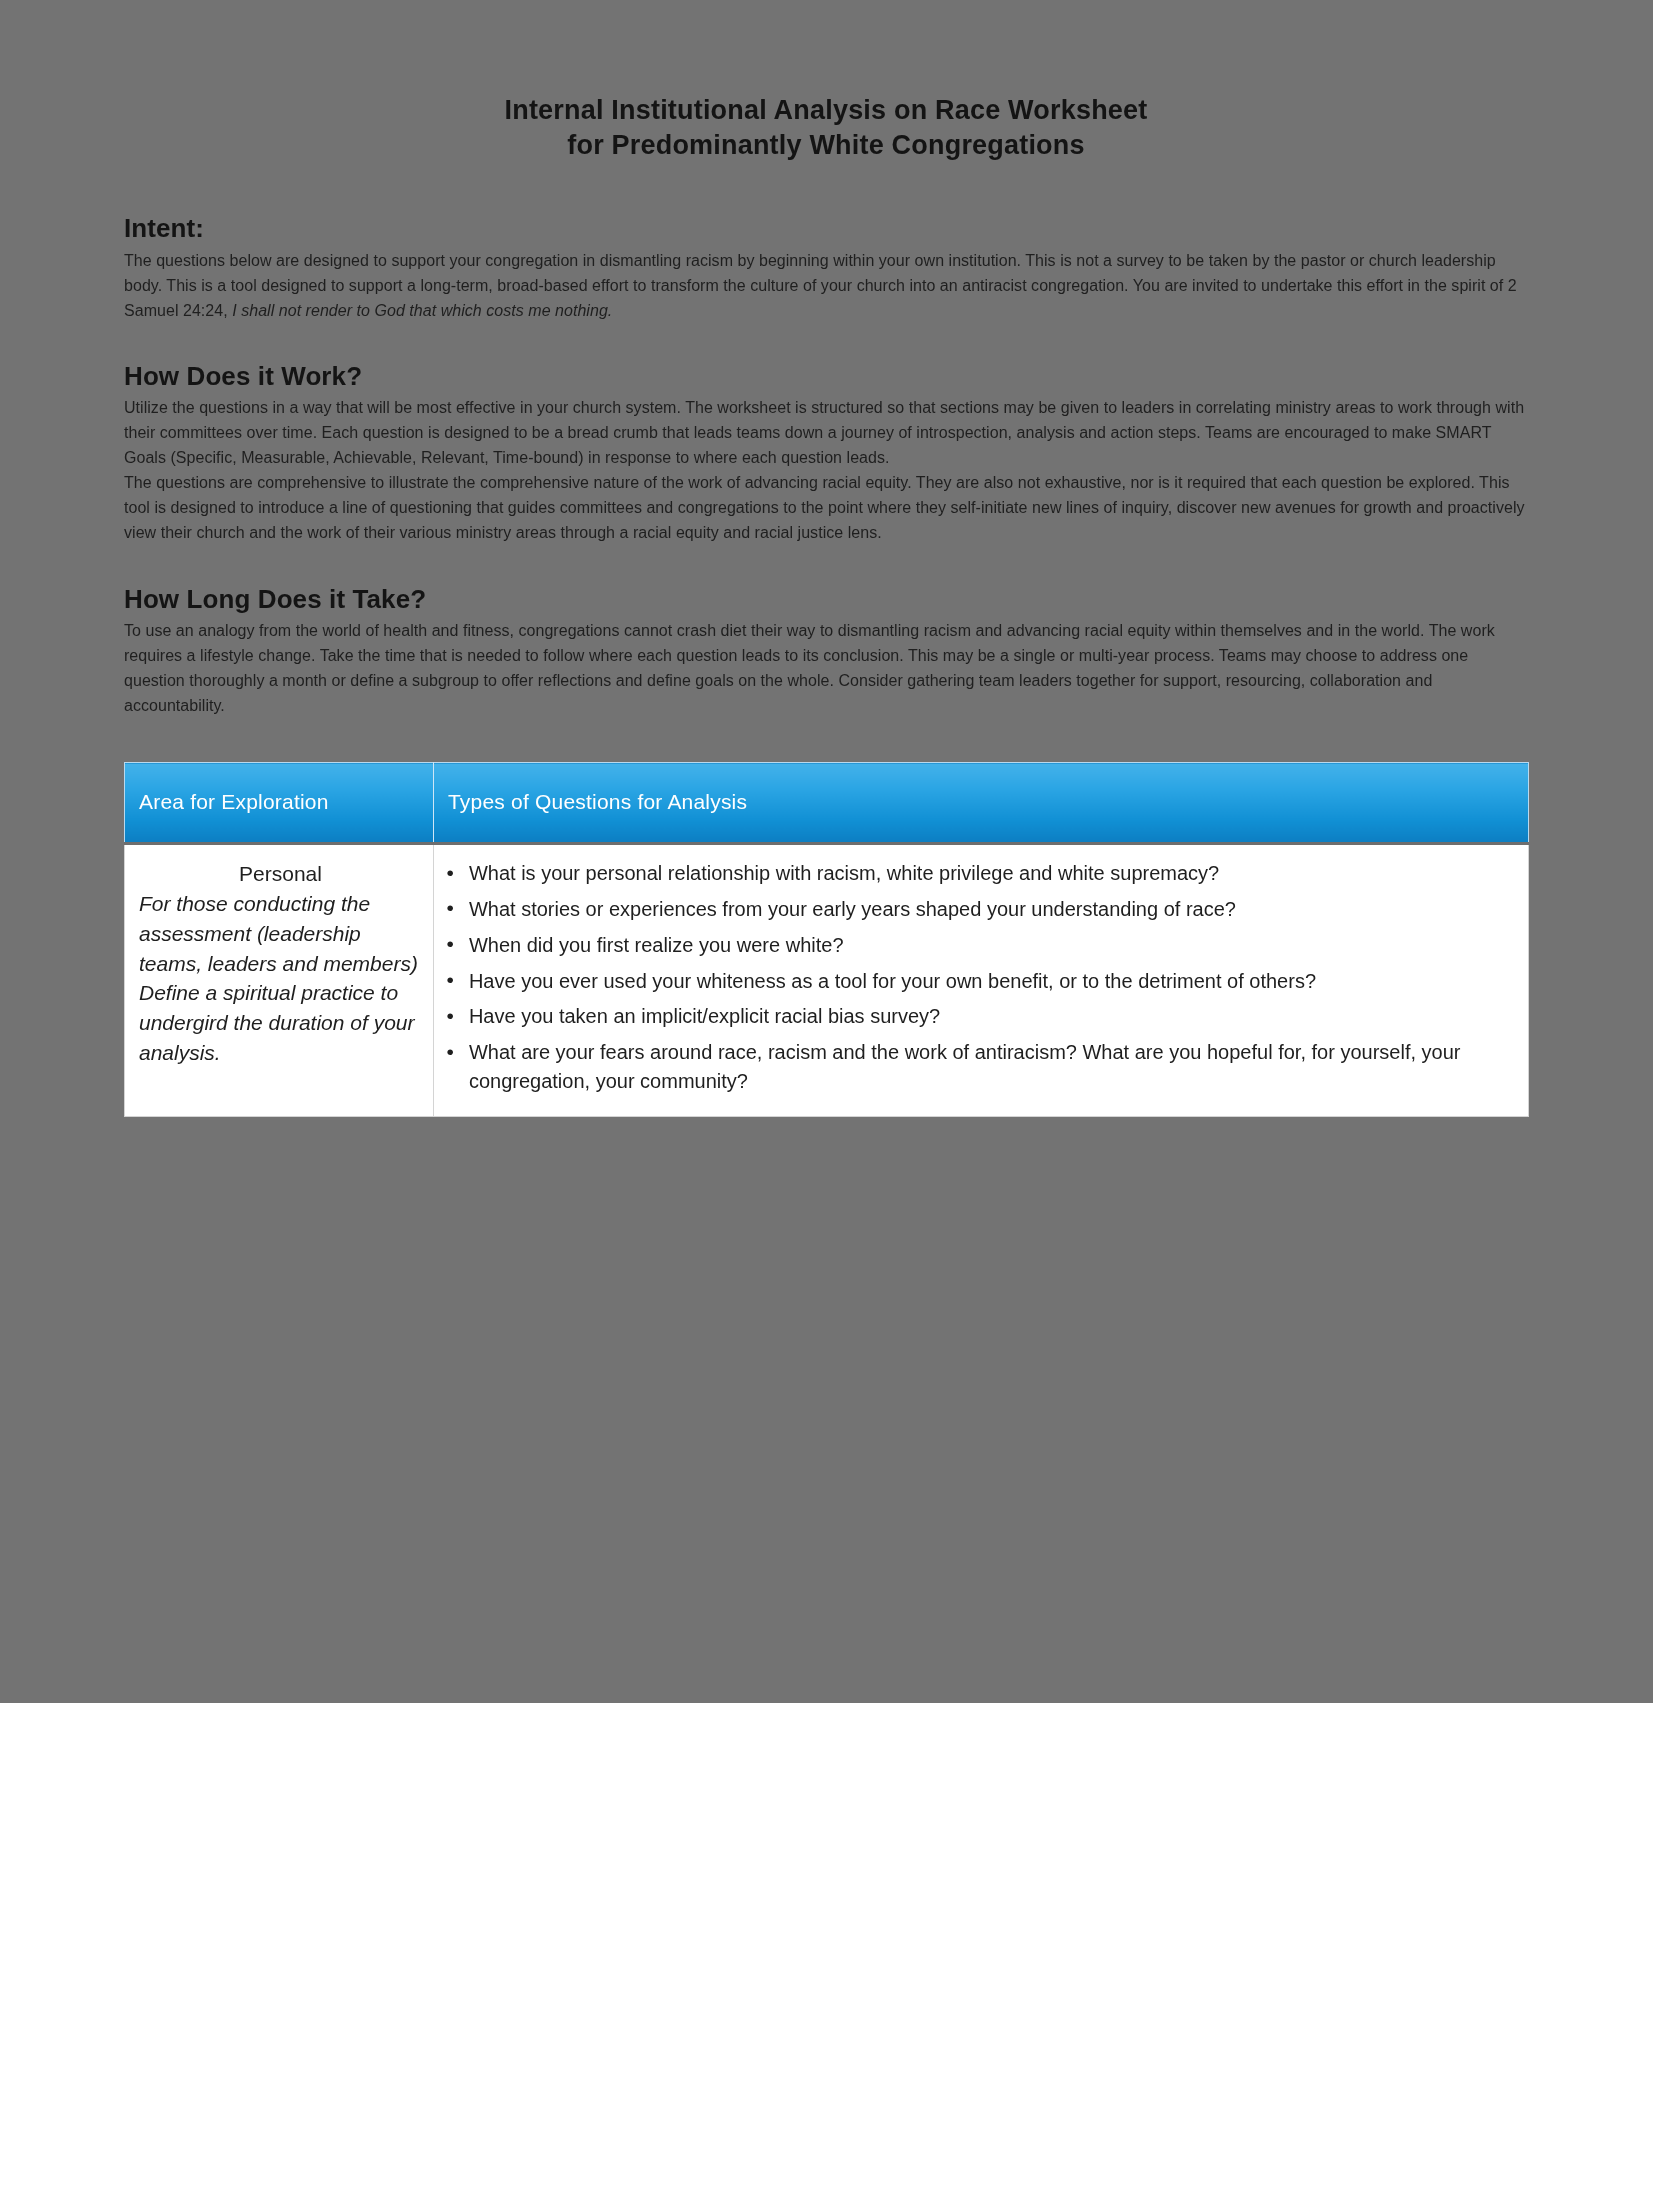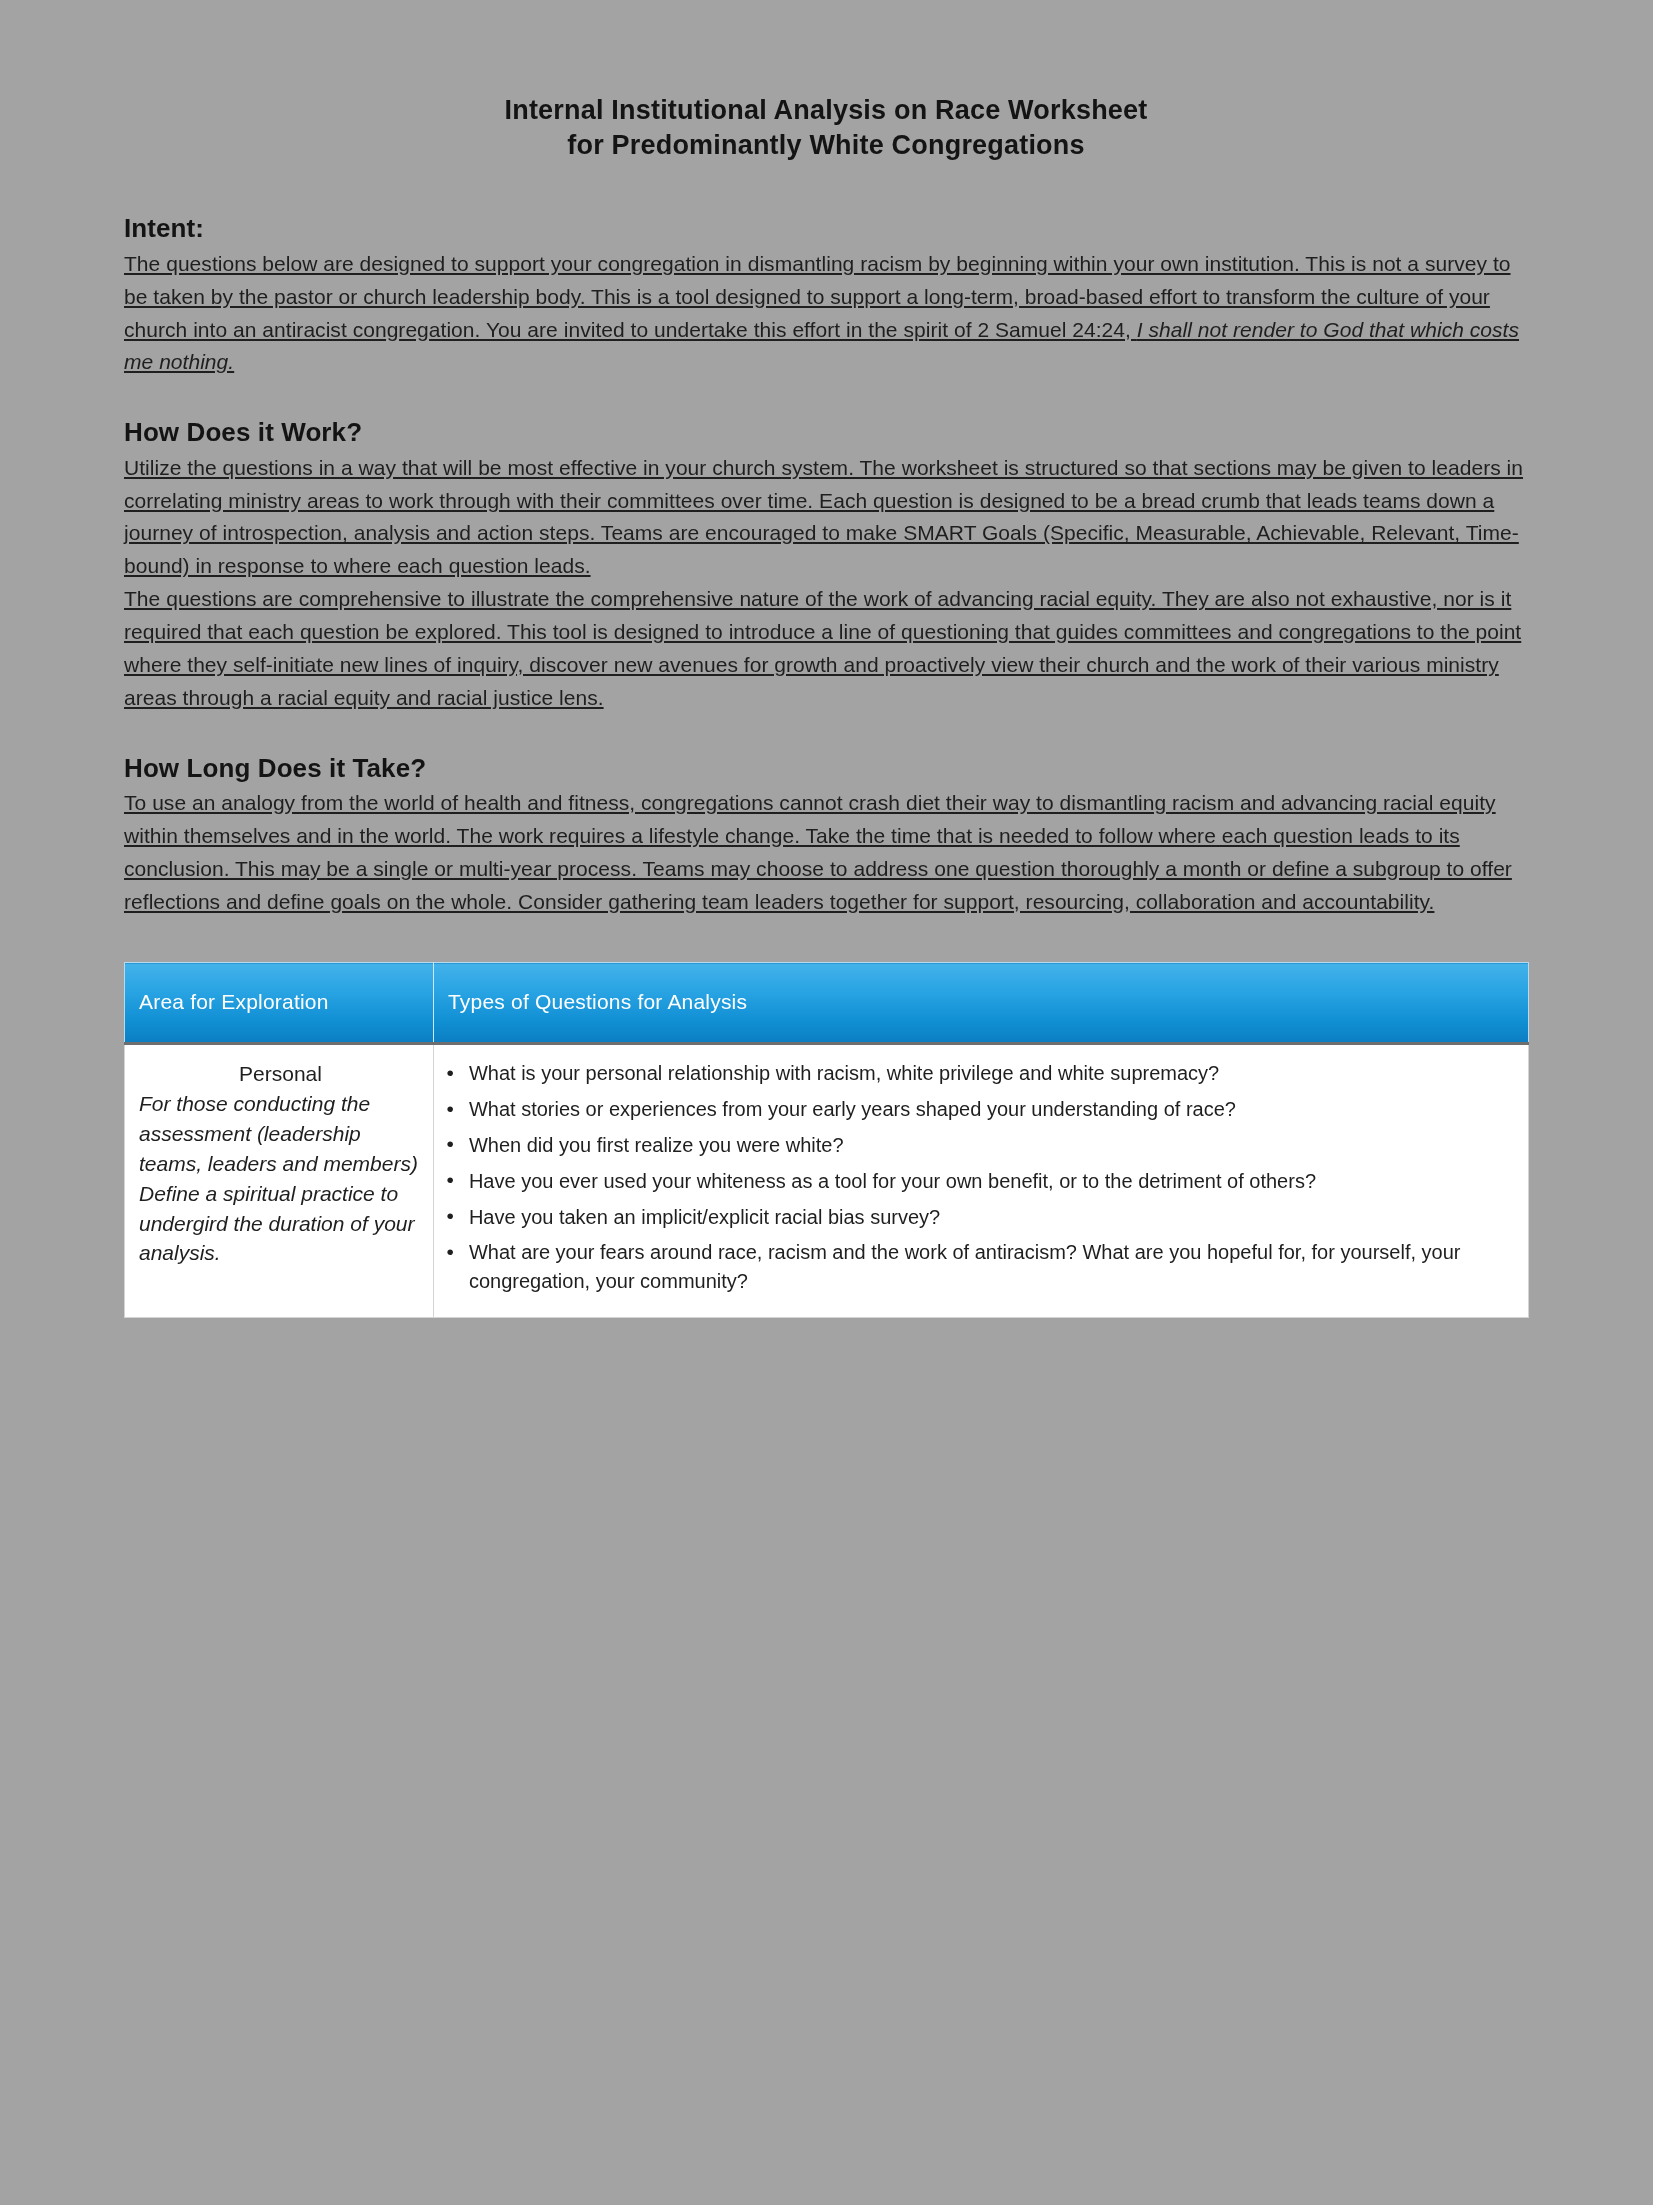--- a/index.html
+++ b/index.html
@@ -12,22 +12,22 @@
     width: 1654px;
     height: 2205px;
     font-family: "Liberation Sans", sans-serif;
     color: #1a1a1a;
     -webkit-font-smoothing: antialiased;
   }
 
   .page {
     position: relative;
     width: 1654px;
-    height: 2205px;
-    background: #a3a3a3;
+    height: 1703px;
+    background: #737373;
     box-sizing: border-box;
     padding: 76px 126px 0 124px;
   }
 
   
   .doc-title {
     text-align: center;
     font-size: 27px;
     font-weight: bold;
     line-height: 1.30;
@@ -42,27 +42,26 @@
     font-size: 26px;
     font-weight: bold;
     line-height: 1.2;
     margin: 0 0 3.2px 0;
     color: #141414;
     letter-spacing: 0.1px;
   }
 
   
   p.body-text {
-    font-size: 21px;
+    font-size: 16px;
     line-height: 1.565;
     margin: 0;
     color: #1f1f1f;
     letter-spacing: 0.04px;
     text-align: left;
-    text-decoration: underline;
   }
   p.body-text em { font-style: italic; }
 
   .block-intent       { margin-top: 50px; }
   .block-work         { margin-top: 38px; }
   .para-gap           { margin-top: 35px; }
   .block-howlong      { margin-top: 38px; }
   .block-method       { margin-top: 39px; }
 
   

